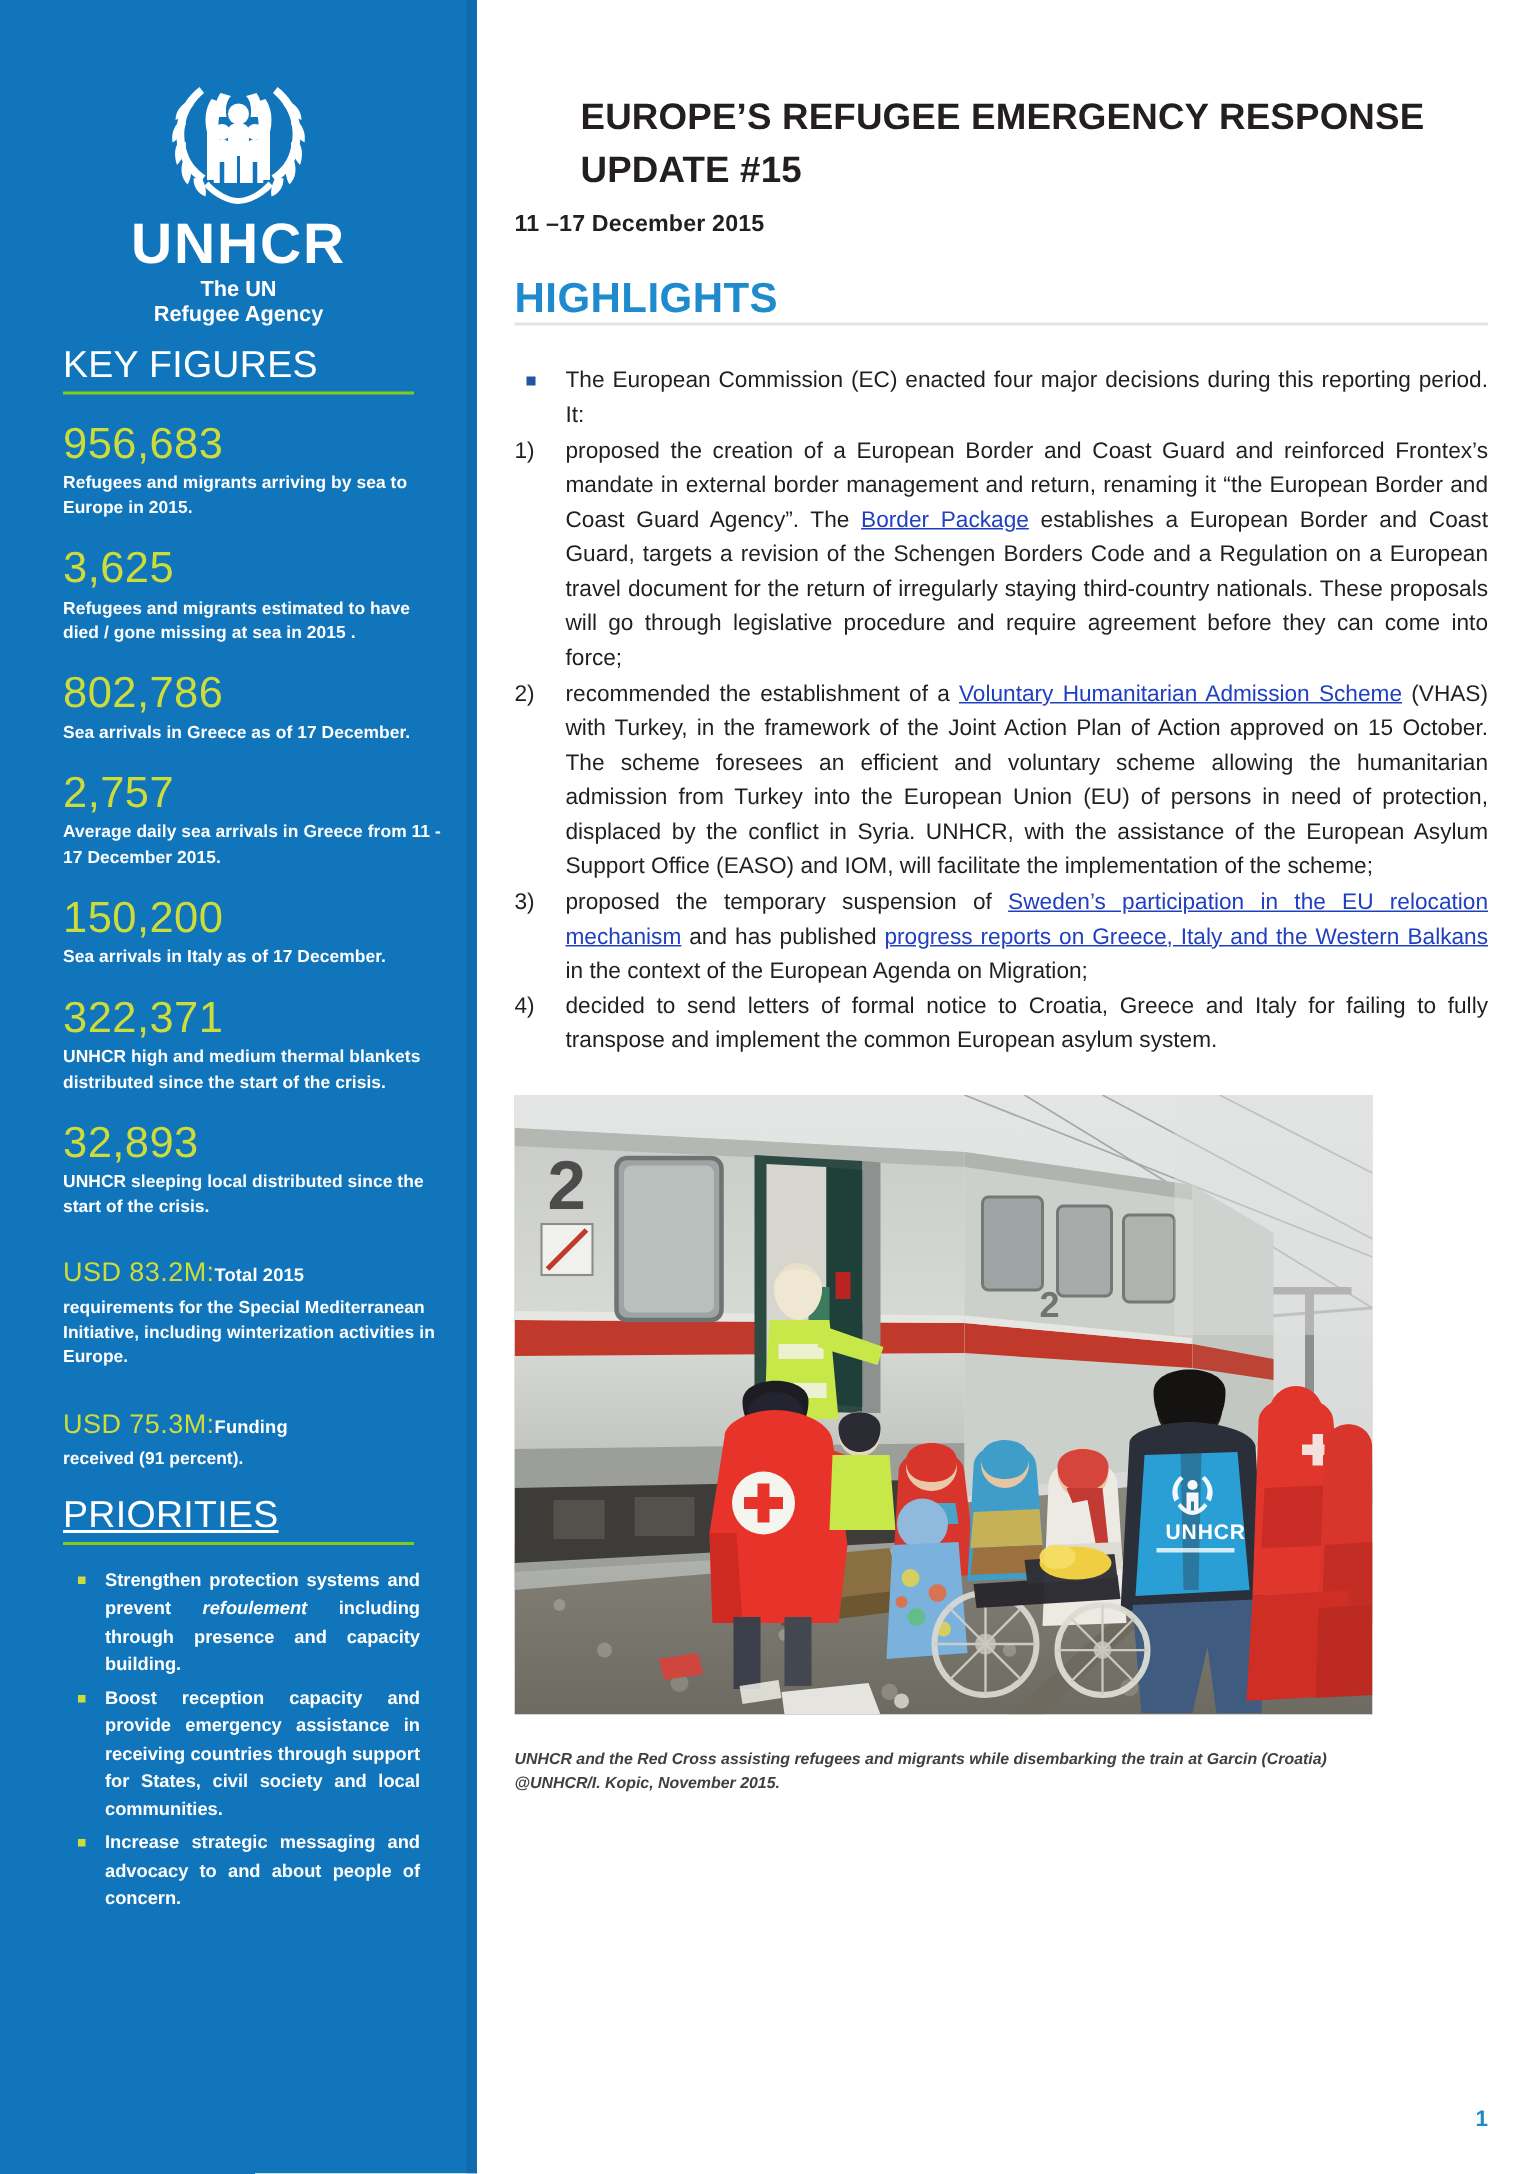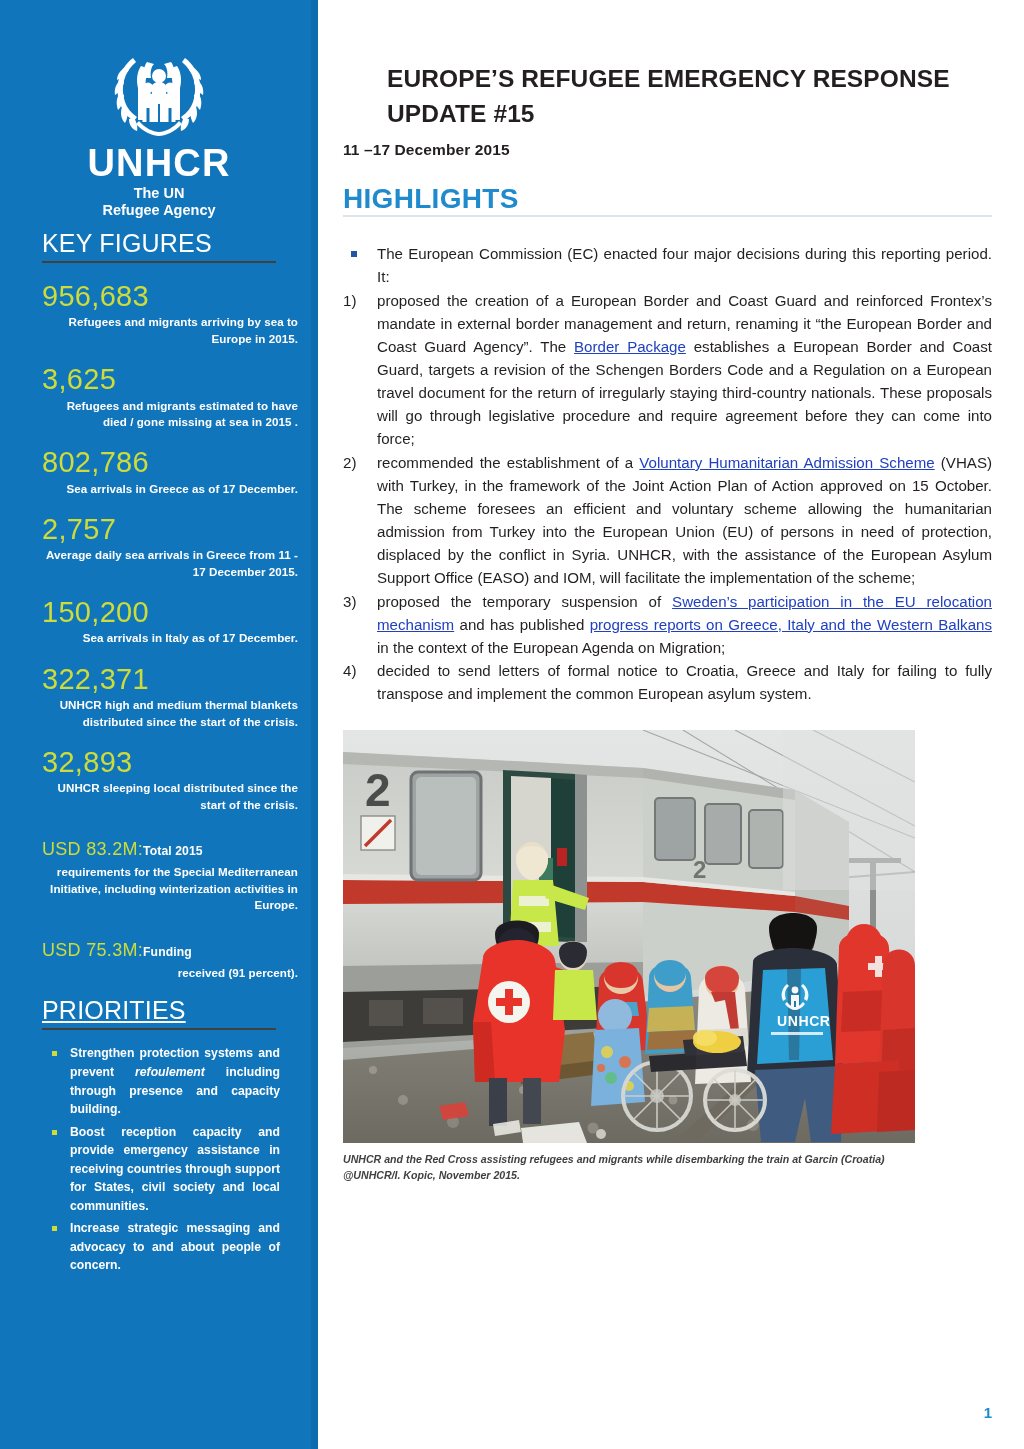--- a/index.html
+++ b/index.html
@@ -51,21 +51,21 @@
     margin-top: 3px;
   }
 
   .section-head {
     color: #ffffff;
     font-size: 25px;
     font-weight: 400;
     letter-spacing: 0.2px;
     padding: 0 0 3px 0;
     margin: 10px 42px 0 42px;
-    border-bottom: 2px solid #404040;
+    border-bottom: 2px solid #84cc16;
   }
   .section-head.priorities { margin-top: 15px; text-decoration: underline; }
 
   .figures { padding: 16px 20px 0 42px; }
 
   .fig-block { margin-bottom: 15px; }
   .fig-num {
     color: #cddc39;
     font-size: 29px;
     font-weight: 400;
@@ -79,21 +79,20 @@
     font-weight: bold;
     letter-spacing: 0.1px;
   }
   .fig-desc {
     color: #ffffff;
     font-size: 11.6px;
     font-weight: bold;
     line-height: 1.42;
     letter-spacing: 0.05px;
     margin-top: 1px;
-    text-align: right;
   }
   .fig-desc.continued { margin-top: 2px; }
 
   .priority-list {
     list-style: none;
     padding: 14px 38px 0 52px;
   }
   .priority-item {
     position: relative;
     color: #ffffff;
@@ -188,21 +187,21 @@
   
   .photo-frame {
     margin-top: 24px;
     width: 572px;
     height: 413px;
     position: relative;
     overflow: hidden;
     background: #c9c9c4;
   }
   .photo-caption {
-    margin-top: 9px;
+    margin-top: 23px;
     width: 600px;
     color: #404040;
     font-size: 10.6px;
     font-style: italic;
     font-weight: bold;
     line-height: 1.5;
   }
 
   .page-number {
     position: absolute;

